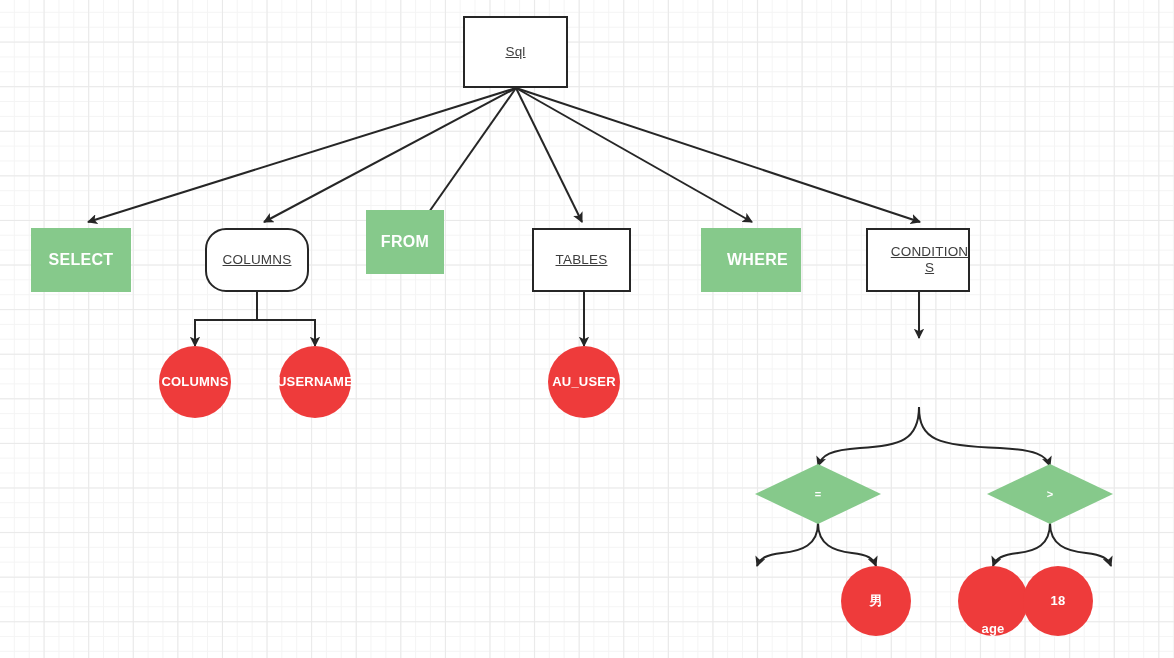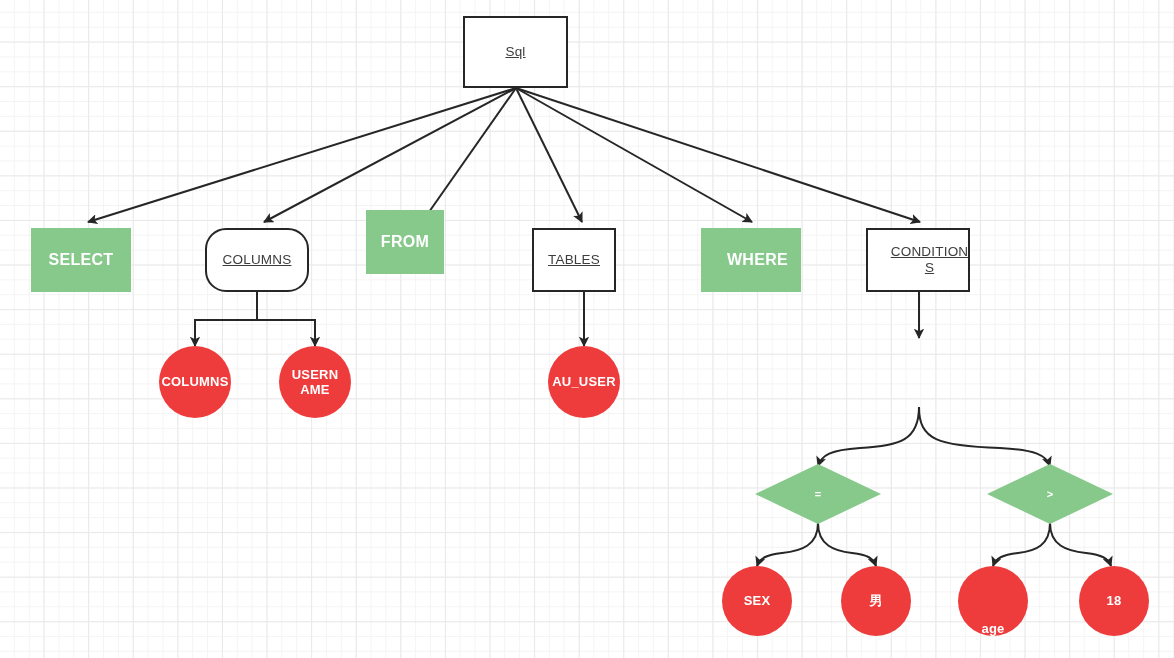--- a/index.html
+++ b/index.html
@@ -142,38 +142,38 @@
   </div>
 
   <div class="node rect-plain" style="left:205px; top:228px; width:104px; height:64px;border-radius:21px;">
     <span class="nlabel">COLUMNS</span>
   </div>
 
   <div class="node rect-green" style="left:366px; top:210px; width:78px; height:64px;">
     <span class="nlabel">FROM</span>
   </div>
 
-  <div class="node rect-plain" style="left:532px; top:228px; width:84px; height:64px;">
+  <div class="node rect-plain" style="left:532px; top:228px; width:99px; height:64px;">
     <span class="nlabel">TABLES</span>
   </div>
 
   <div class="node rect-green" style="left:701px; top:228px; width:100px; height:64px;padding-left:13px;">
     <span class="nlabel">WHERE</span>
   </div>
 
   <div class="node rect-plain" style="left:866px; top:228px; width:104px; height:64px; flex-direction:column;padding-left:23px;">
     <span class="nlabel">CONDITION</span>
     <span class="nlabel">S</span>
   </div>
 
   <div class="node circle-red" style="left:159px; top:346px; width:72px; height:72px;">
     <span class="nlabel">COLUMNS</span>
   </div>
 
-  <div class="node circle-red" style="left:279px; top:346px; width:72px; height:72px; flex-direction:column;">
+  <div class="node circle-red" style="left:279px; top:346px; width:72px; height:72px; flex-direction:row;">
     <span class="nlabel">USERN</span>
     <span class="nlabel">AME</span>
   </div>
 
   <div class="node circle-red" style="left:548px; top:346px; width:72px; height:72px; flex-direction:row;">
     <span class="nlabel">AU_US</span>
     <span class="nlabel">ER</span>
   </div>
 
 
@@ -184,29 +184,26 @@
     <div class="diamond-label">=</div>
   </div>
 
   <div class="diamond-wrap" style="left:987px; top:464px; width:126px; height:60px;">
     <svg class="diamond-shape" viewBox="0 0 126 60" preserveAspectRatio="none">
       <polygon points="63,0 126,30 63,60 0,30" fill="#86c98b"></polygon>
     </svg>
     <div class="diamond-label">&gt;</div>
   </div>
 
-  <div class="node circle-red" style="left:722px; top:566px; width:70px; height:70px;">
-    <span class="nlabel">SEX</span>
-  </div>
 
   <div class="node circle-red" style="left:841px; top:566px; width:70px; height:70px;">
     <span class="nlabel">男</span>
   </div>
 
   <div class="node circle-red" style="left:958px; top:566px; width:70px; height:70px;align-items:flex-end;">
     <span class="nlabel">age</span>
   </div>
 
-  <div class="node circle-red" style="left:1079px; top:566px; width:70px; height:70px;">
+  <div class="node circle-red" style="left:1023px; top:566px; width:70px; height:70px;">
     <span class="nlabel">18</span>
   </div>
 
 </div>
 
 </body></html>

